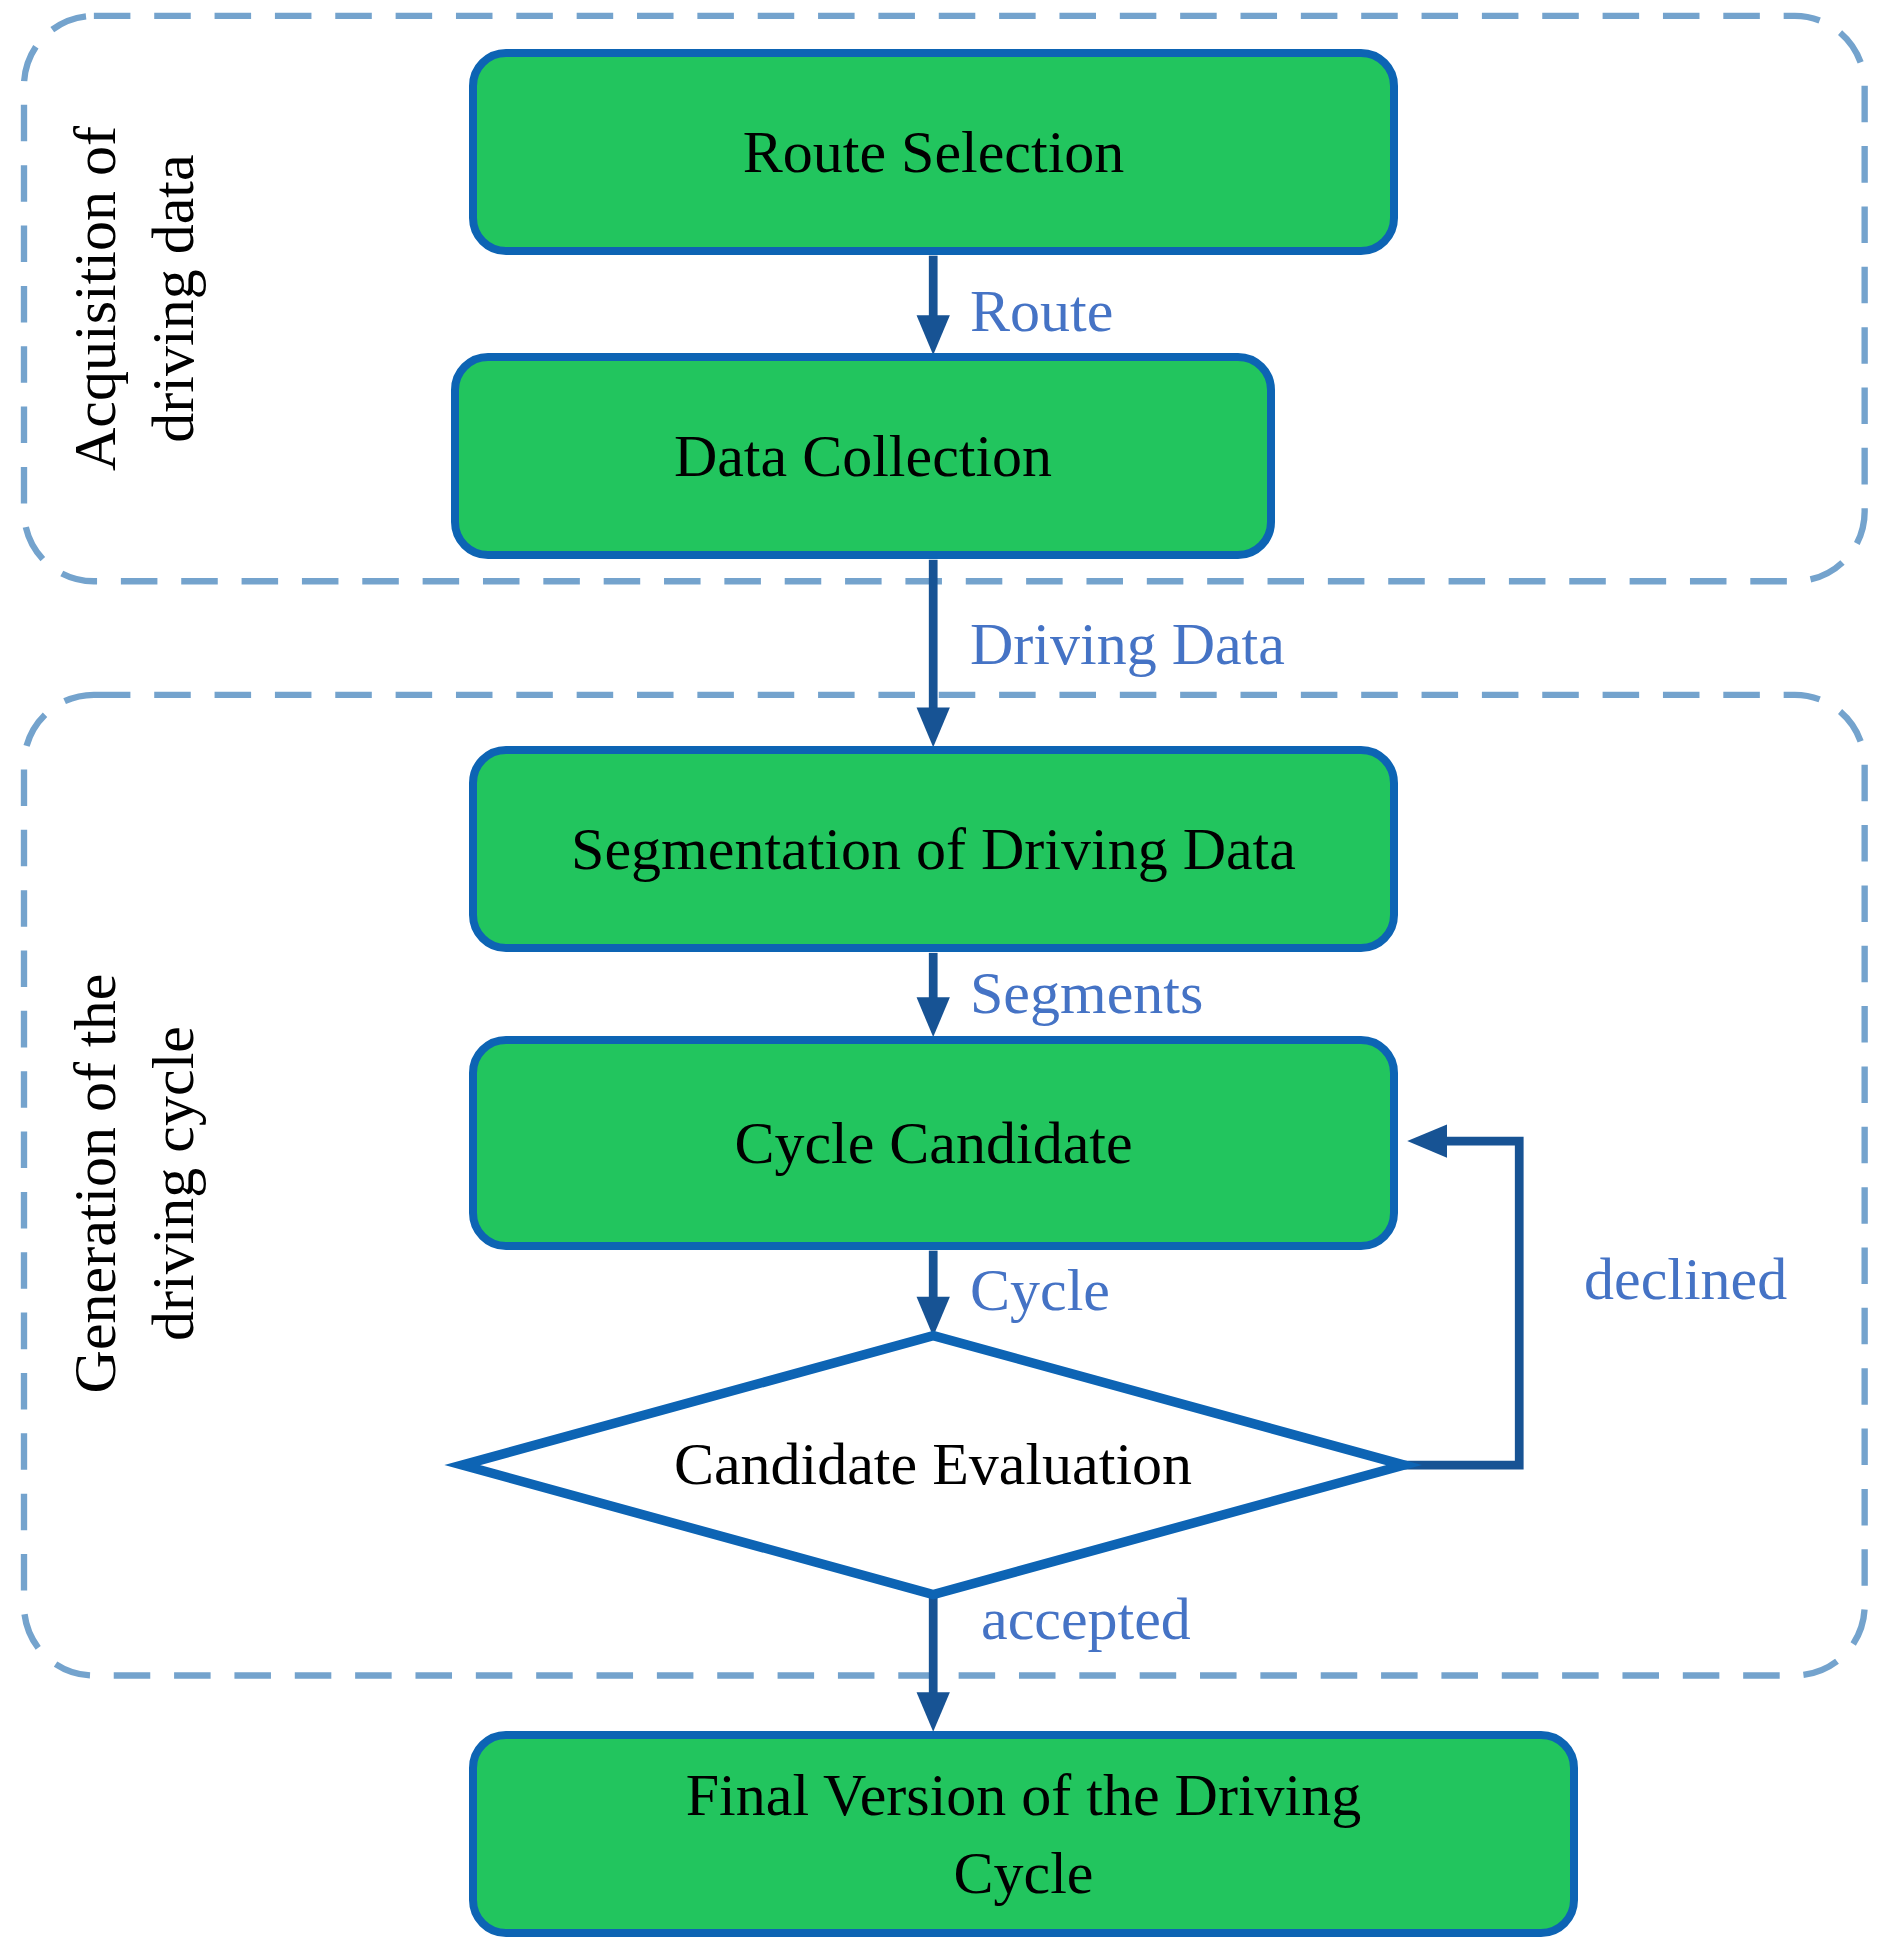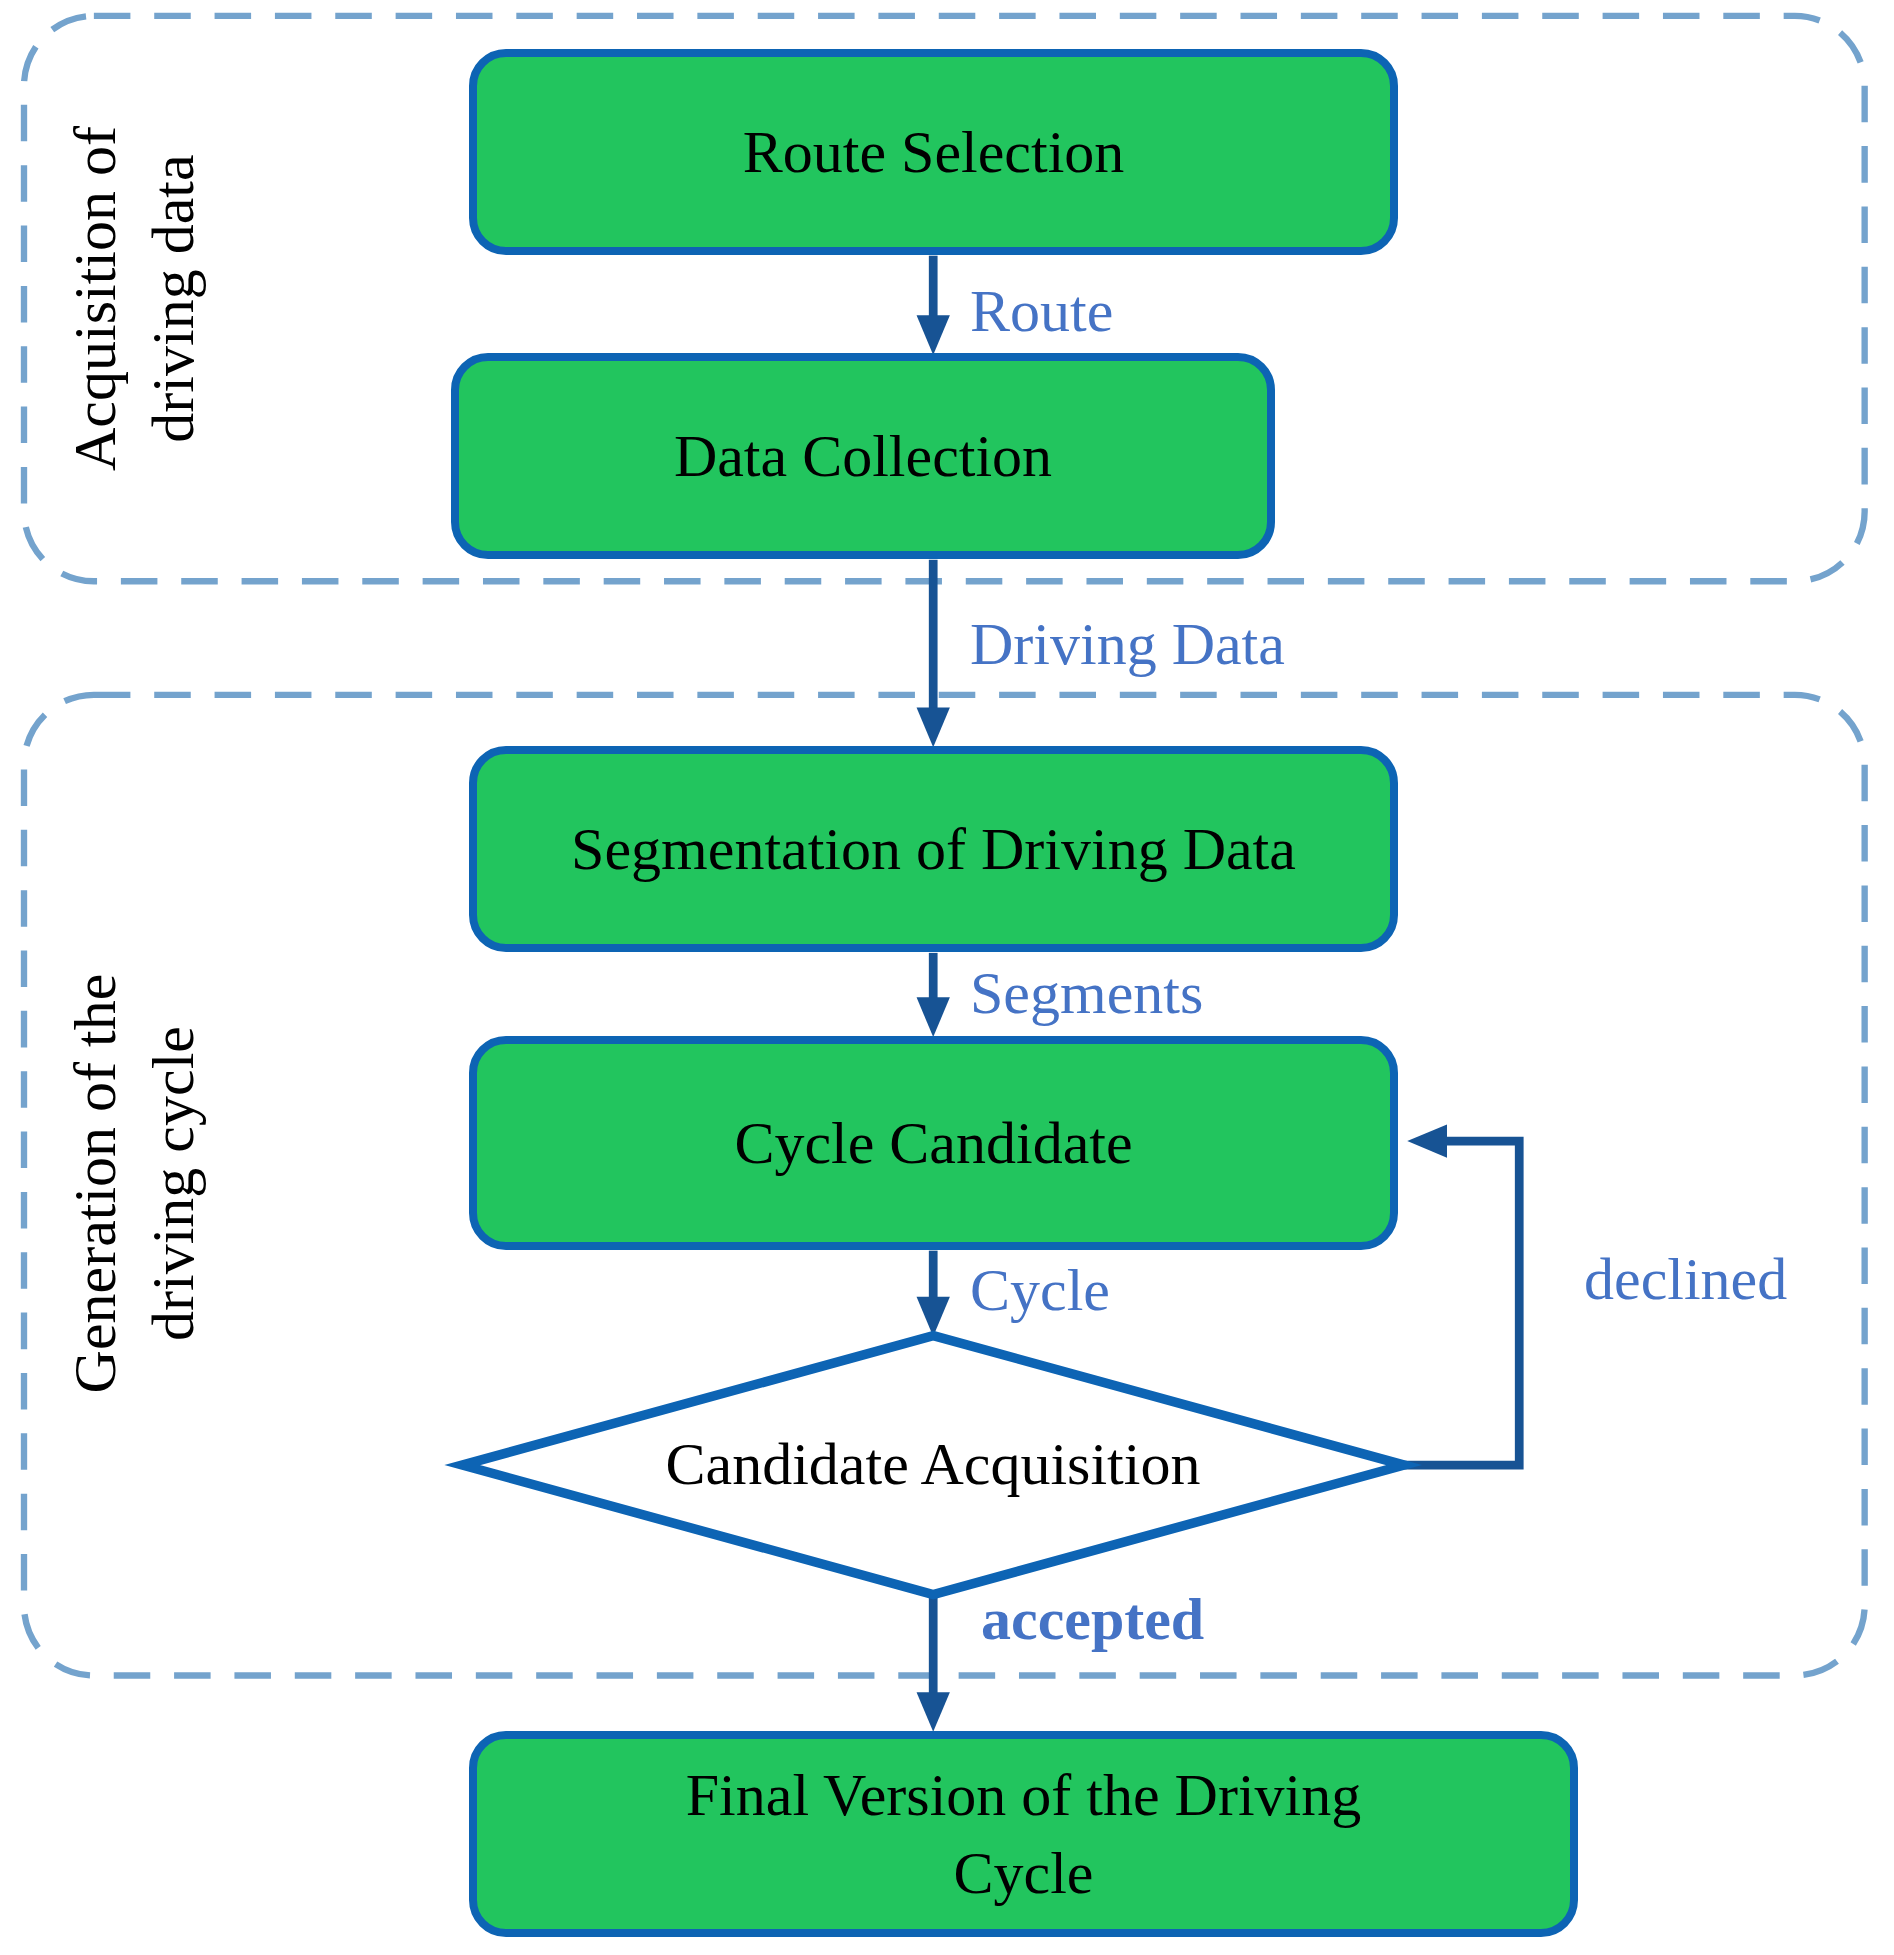--- a/index.html
+++ b/index.html
@@ -30,21 +30,21 @@
   }
   .edge-label{
     position:absolute;font-size:60px;line-height:1.05;
     color:var(--edge-label,#4573c5);white-space:nowrap;
   }
   #lbl-route{left:970px;top:280px;}
   #lbl-driving-data{left:970px;top:613px;}
   #lbl-segments{left:970px;top:962px;}
   #lbl-cycle{left:970px;top:1259px;}
   #lbl-declined{left:1547px;top:1248px;margin-left:37px;}
-  #lbl-accepted{left:981px;top:1588px;font-weight:bold;}
+  #lbl-accepted{left:981px;top:1588px;}
   .group-label{
     position:absolute;display:flex;flex-direction:column;align-items:center;justify-content:center;
     text-align:center;transform:rotate(-90deg);font-size:60px;line-height:1.3;
     color:var(--node-text,#000);white-space:nowrap;
   }
   #gl-acquisition{width:556px;height:183px;left:-145px;top:207px;}
   #gl-generation{width:715px;height:183px;left:-224px;top:1092px;}
 </style>
 </head>
 <body>
@@ -96,21 +96,21 @@
     <span>Segmentation of Driving Data</span>
   </div>
   <div class="node" id="node-con">
     <span>Cycle Candidate</span>
   </div>
   <div class="node" id="node-final">
     <span>Final Version of the Driving</span>
     <span>Cycle</span>
   </div>
 
-  <div class="diamond-label">Candidate Acquisition</div>
+  <div class="diamond-label">Candidate Evaluation</div>
 
   <div class="edge-label" id="lbl-route">Route</div>
   <div class="edge-label" id="lbl-driving-data">Driving Data</div>
   <div class="edge-label" id="lbl-segments">Segments</div>
   <div class="edge-label" id="lbl-cycle">Cycle</div>
   <div class="edge-label" id="lbl-declined">declined</div>
   <div class="edge-label" id="lbl-accepted">accepted</div>
 
 </div>
 

